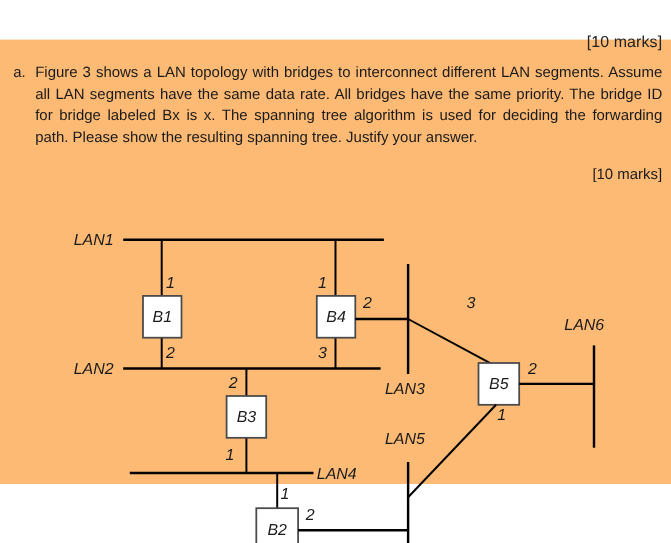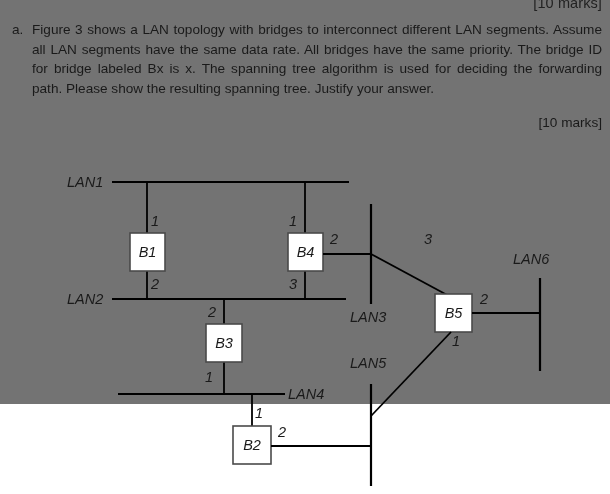--- a/index.html
+++ b/index.html
@@ -12,21 +12,22 @@
     height: 494px;
     position: relative;
     overflow: hidden;
     font-family: "Liberation Sans", sans-serif;
     color: #1a1a1a;
   }
   #page {
     position: relative;
     width: 610px;
     height: 404px;
-    background: #737373;
+    background: #fdba74;
+    margin-top: 36px;
   }
 
   
   .marks-top {
     position: absolute;
     right: 8px;
     top: -5px;
     font-size: 14.5px;
     color: #222;
     letter-spacing: 0.1px;

